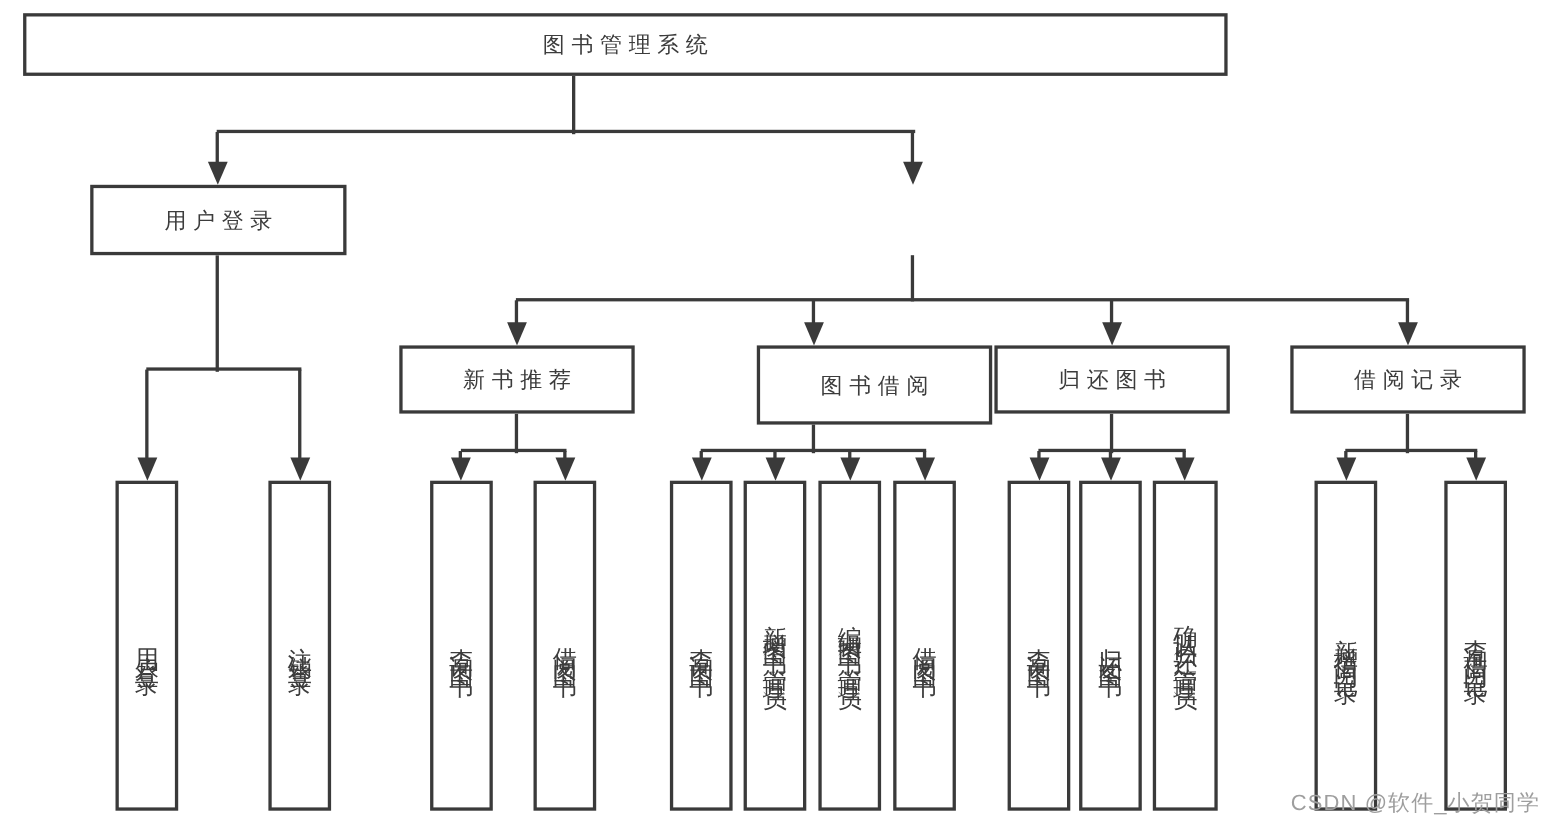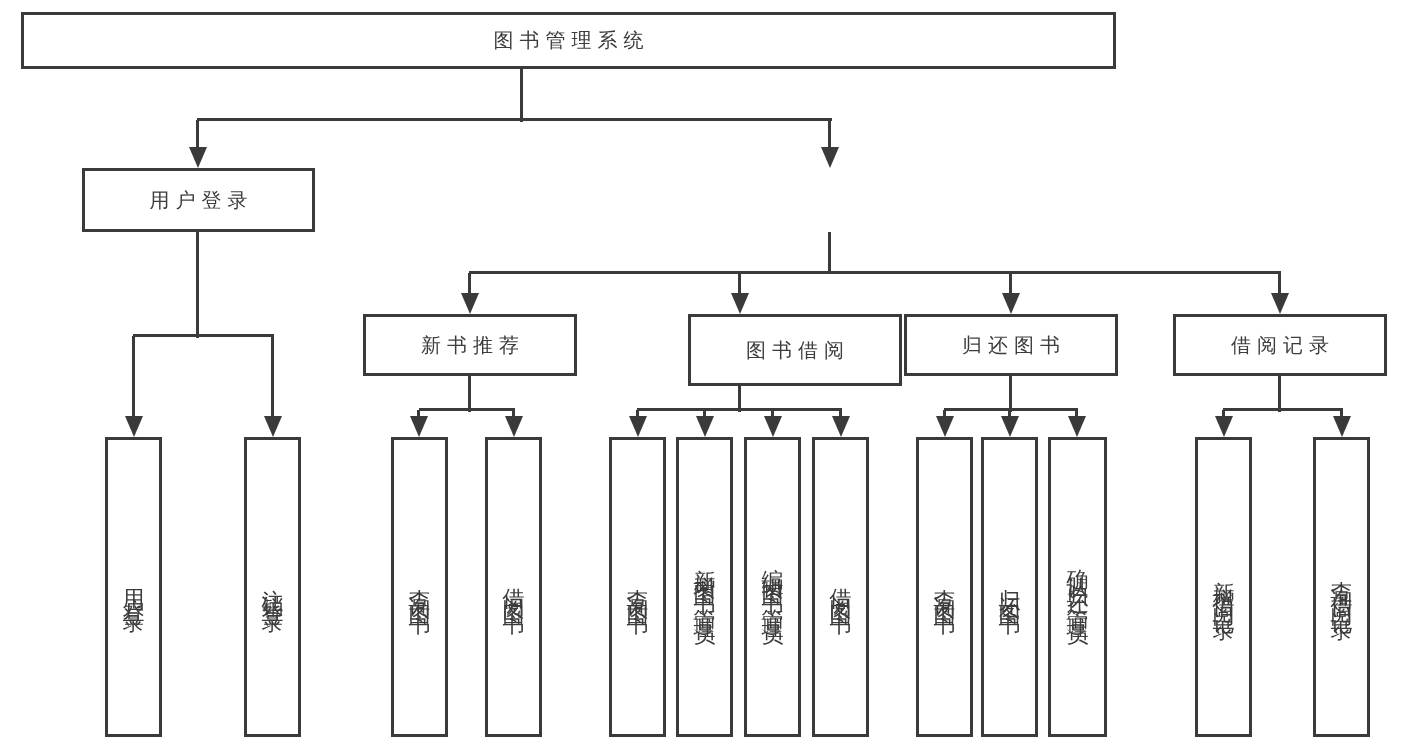--- a/index.html
+++ b/index.html
@@ -180,14 +180,15 @@
     <span class="v-label">确认归还（管理员）</span>
   </div>
 
   <div class="box" style="left:1195px; top:437px; width:57px; height:300px;">
     <span class="v-label">新增借阅记录</span>
   </div>
   <div class="box" style="left:1313px; top:437px; width:57px; height:300px;">
     <span class="v-label">查询借阅记录</span>
   </div>
 
+  <div class="watermark">CSDN @软件_小贺同学</div>
 
 </div>
 
 </body></html>

